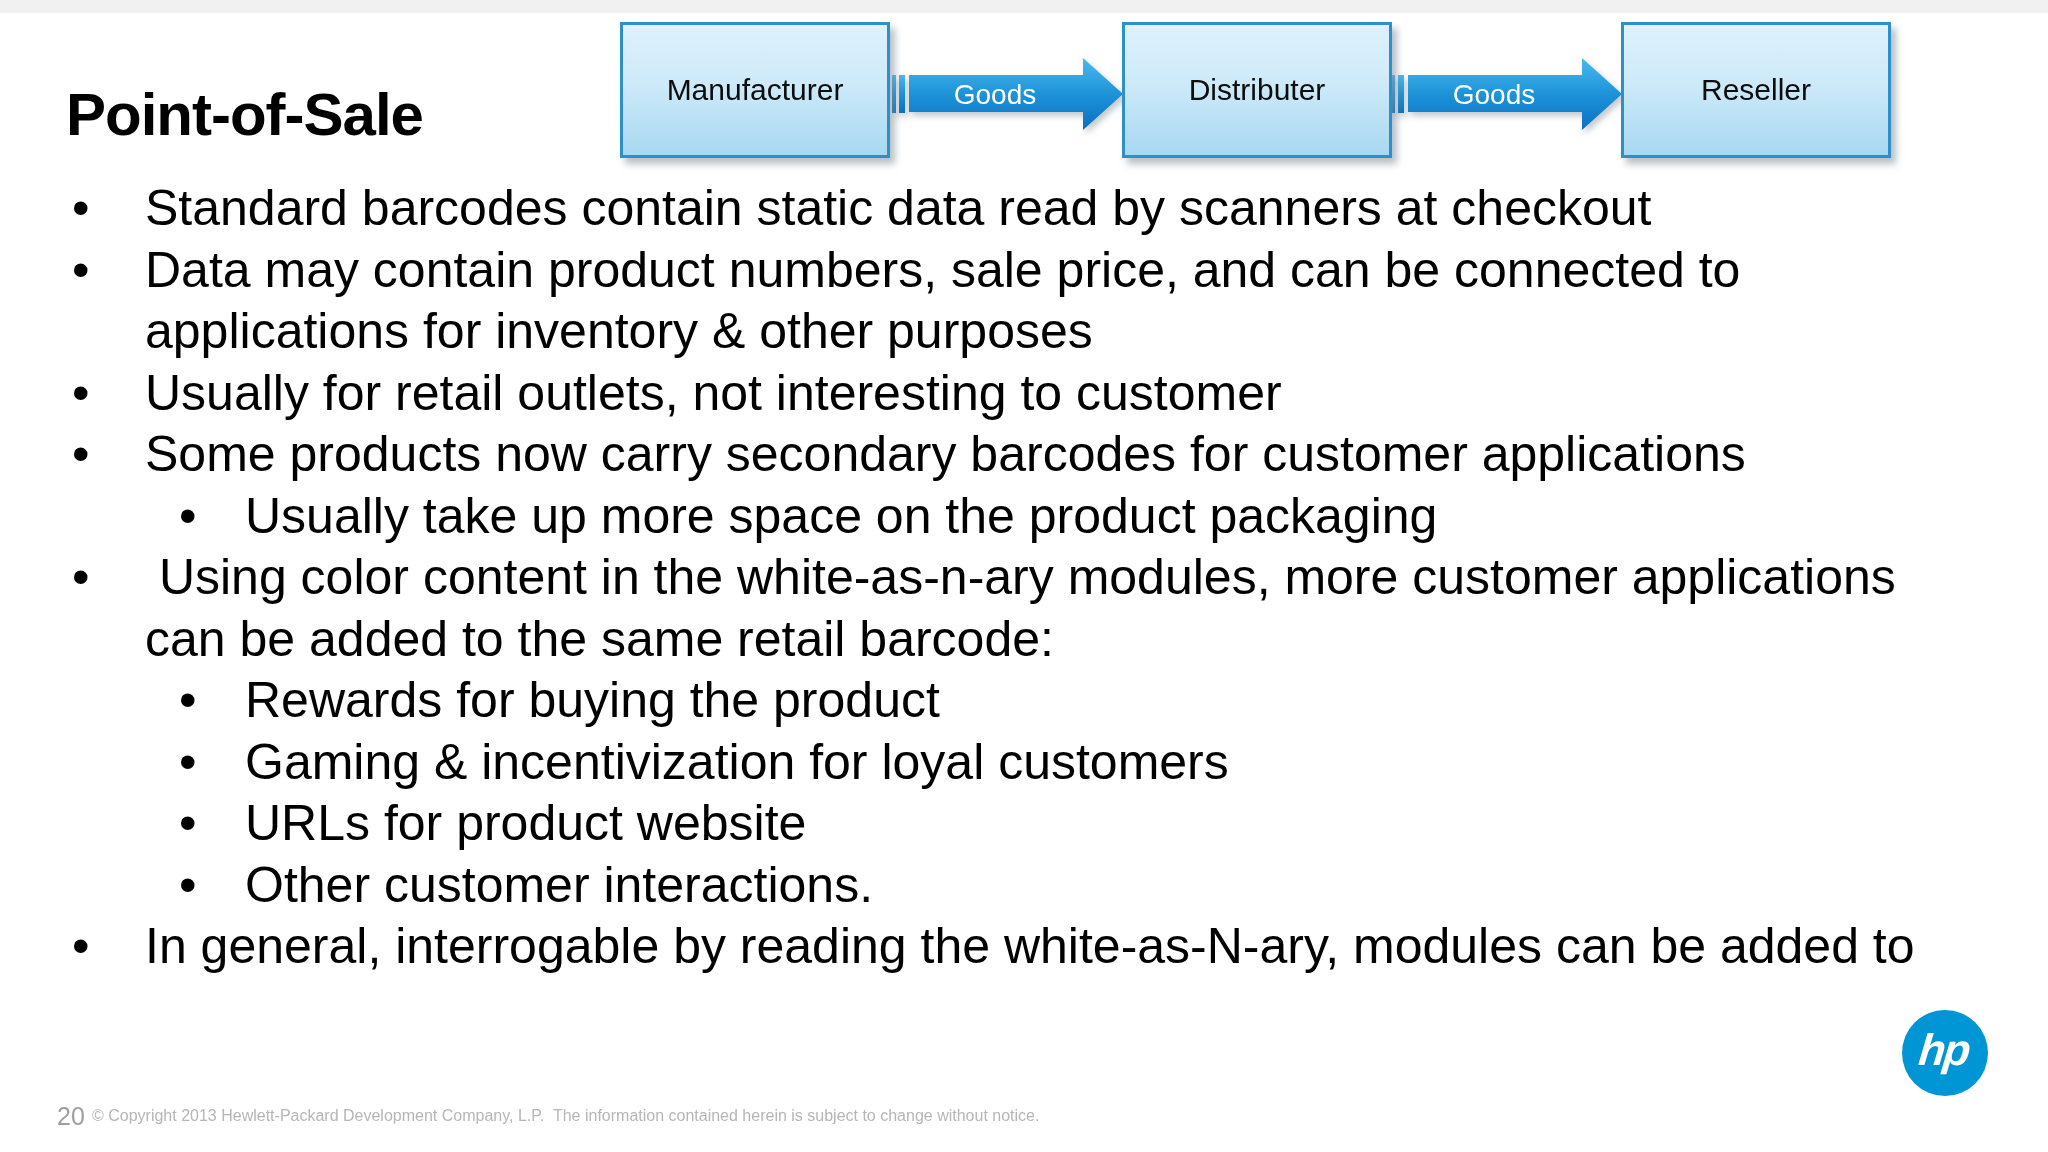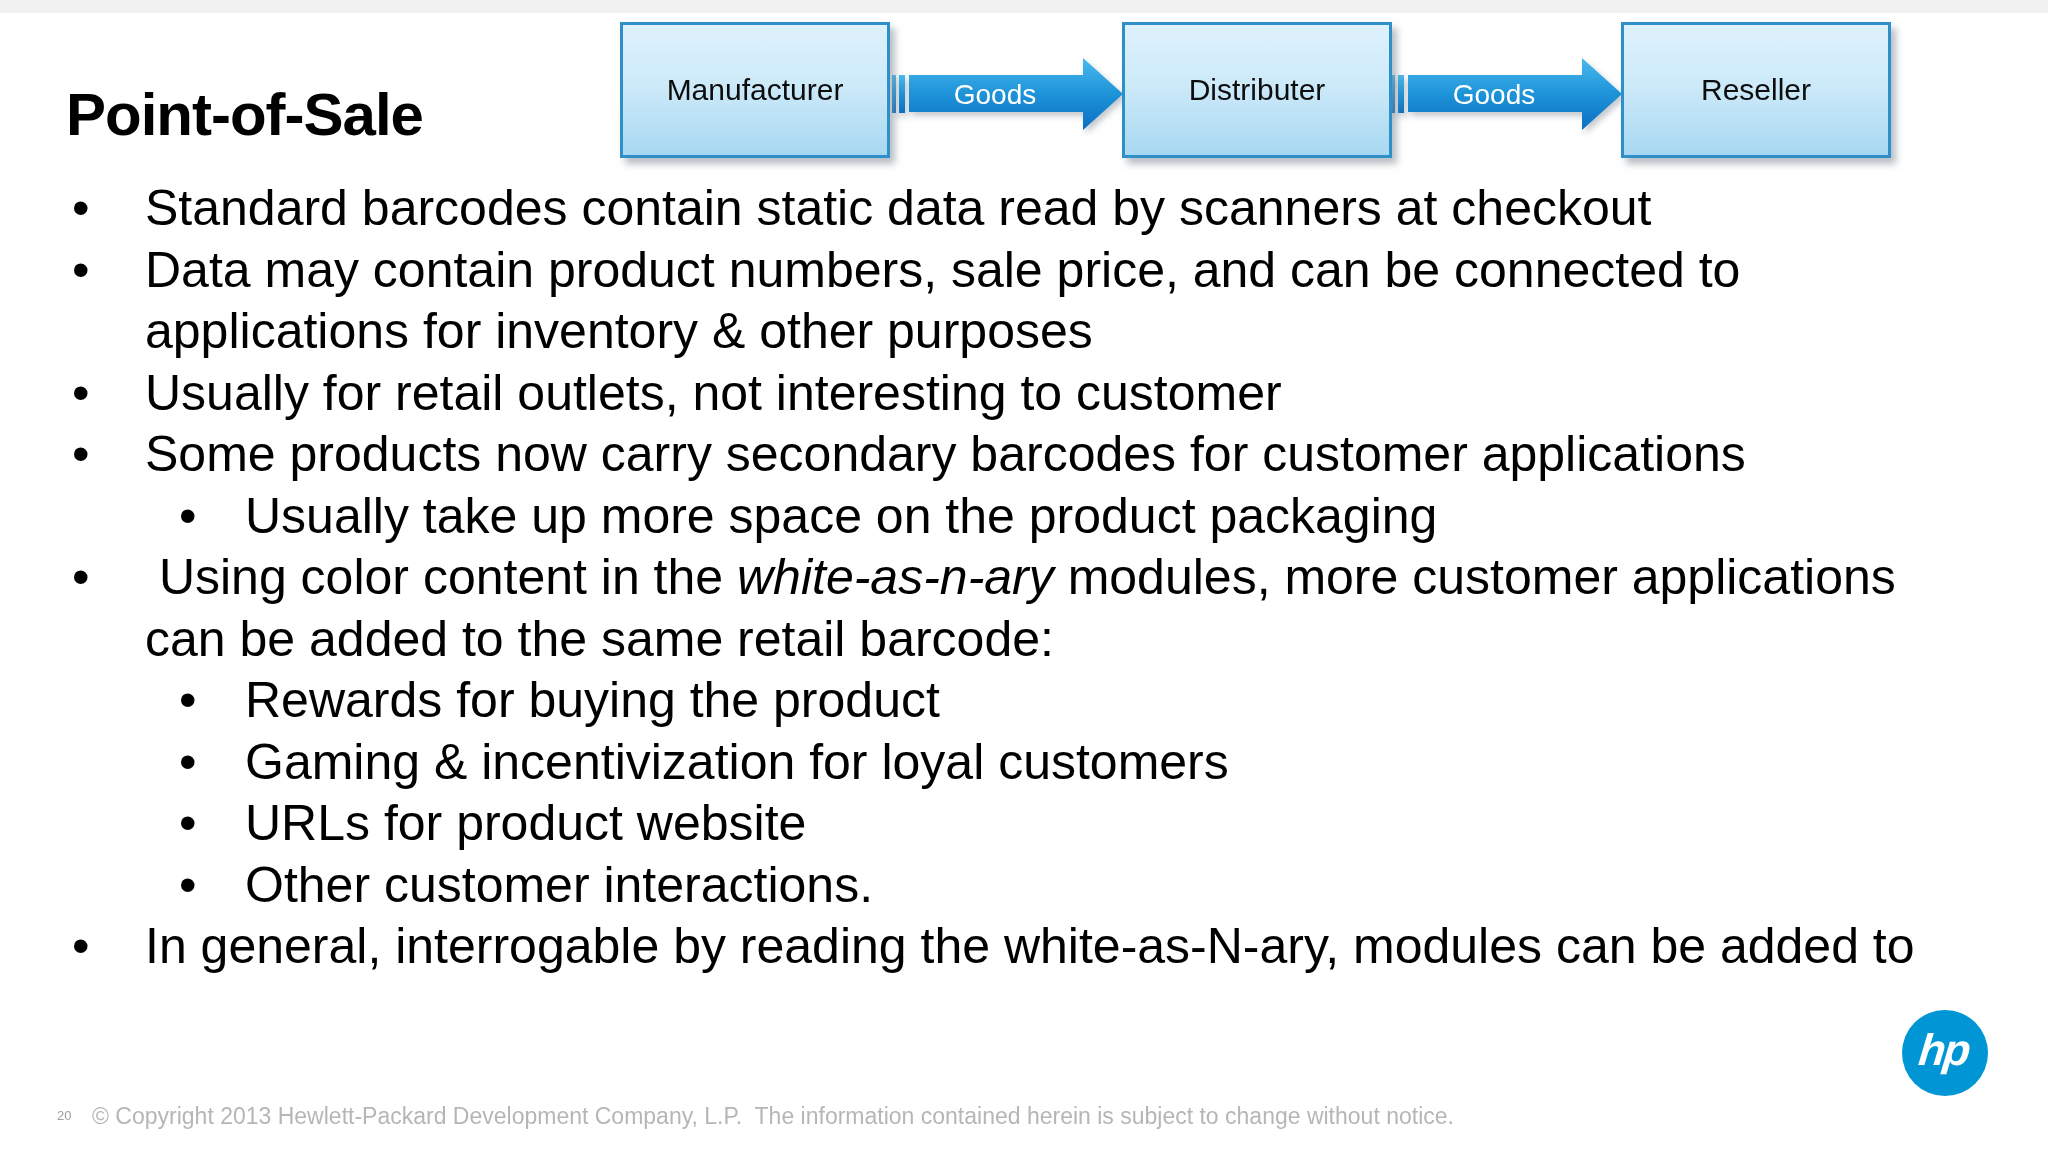--- a/index.html
+++ b/index.html
@@ -27,24 +27,24 @@
     filter:drop-shadow(3px 4px 3px rgba(120,132,145,0.45));}
   .ga0{left:891px}.ga1{left:1390px}
   .goods-arrow text{fill:#ffffff;font-size:28px;font-family:"Liberation Sans",sans-serif;}
   
   .bullet-list{position:absolute;left:0;top:178px;width:2048px;}
   .line{position:relative;height:61.5px;font-size:50px;line-height:61.5px;}
   .line .marker{position:absolute;left:72px;top:0;font-size:50px;line-height:61.5px;}
   .line.l1 .marker{left:179px;}
   .line .txt{position:absolute;left:145px;top:0;white-space:pre;}
   .line.l1 .txt{left:245px;text-align:center;}
-  .it{font-style:italic;margin-top:32px;}
+  .it{margin-top:32px;}
   
-  .page-number{position:absolute;left:57px;top:1102px;font-size:13px;color:#9e9e9e;line-height:28px;}
-  .copyright{position:absolute;left:92px;top:1102px;font-size:23px;color:#b6b6b6;line-height:28px;white-space:pre;}
+  .page-number{position:absolute;left:57px;top:1102px;font-size:25px;color:#9e9e9e;line-height:28px;}
+  .copyright{position:absolute;left:92px;top:1102px;font-size:16px;color:#b6b6b6;line-height:28px;white-space:pre;}
   
   .hp-logo{
     position:absolute;left:1902px;top:1010px;width:86px;height:86px;border-radius:50%;
     display:flex;align-items:center;justify-content:center;
   }
   .hp-logo .hp-text{
     color:#ffffff;font-size:44px;font-weight:bold;font-style:italic;
     letter-spacing:-2px;transform:translate(-1px,-3px) skewX(-6deg);
   }
 </style>

